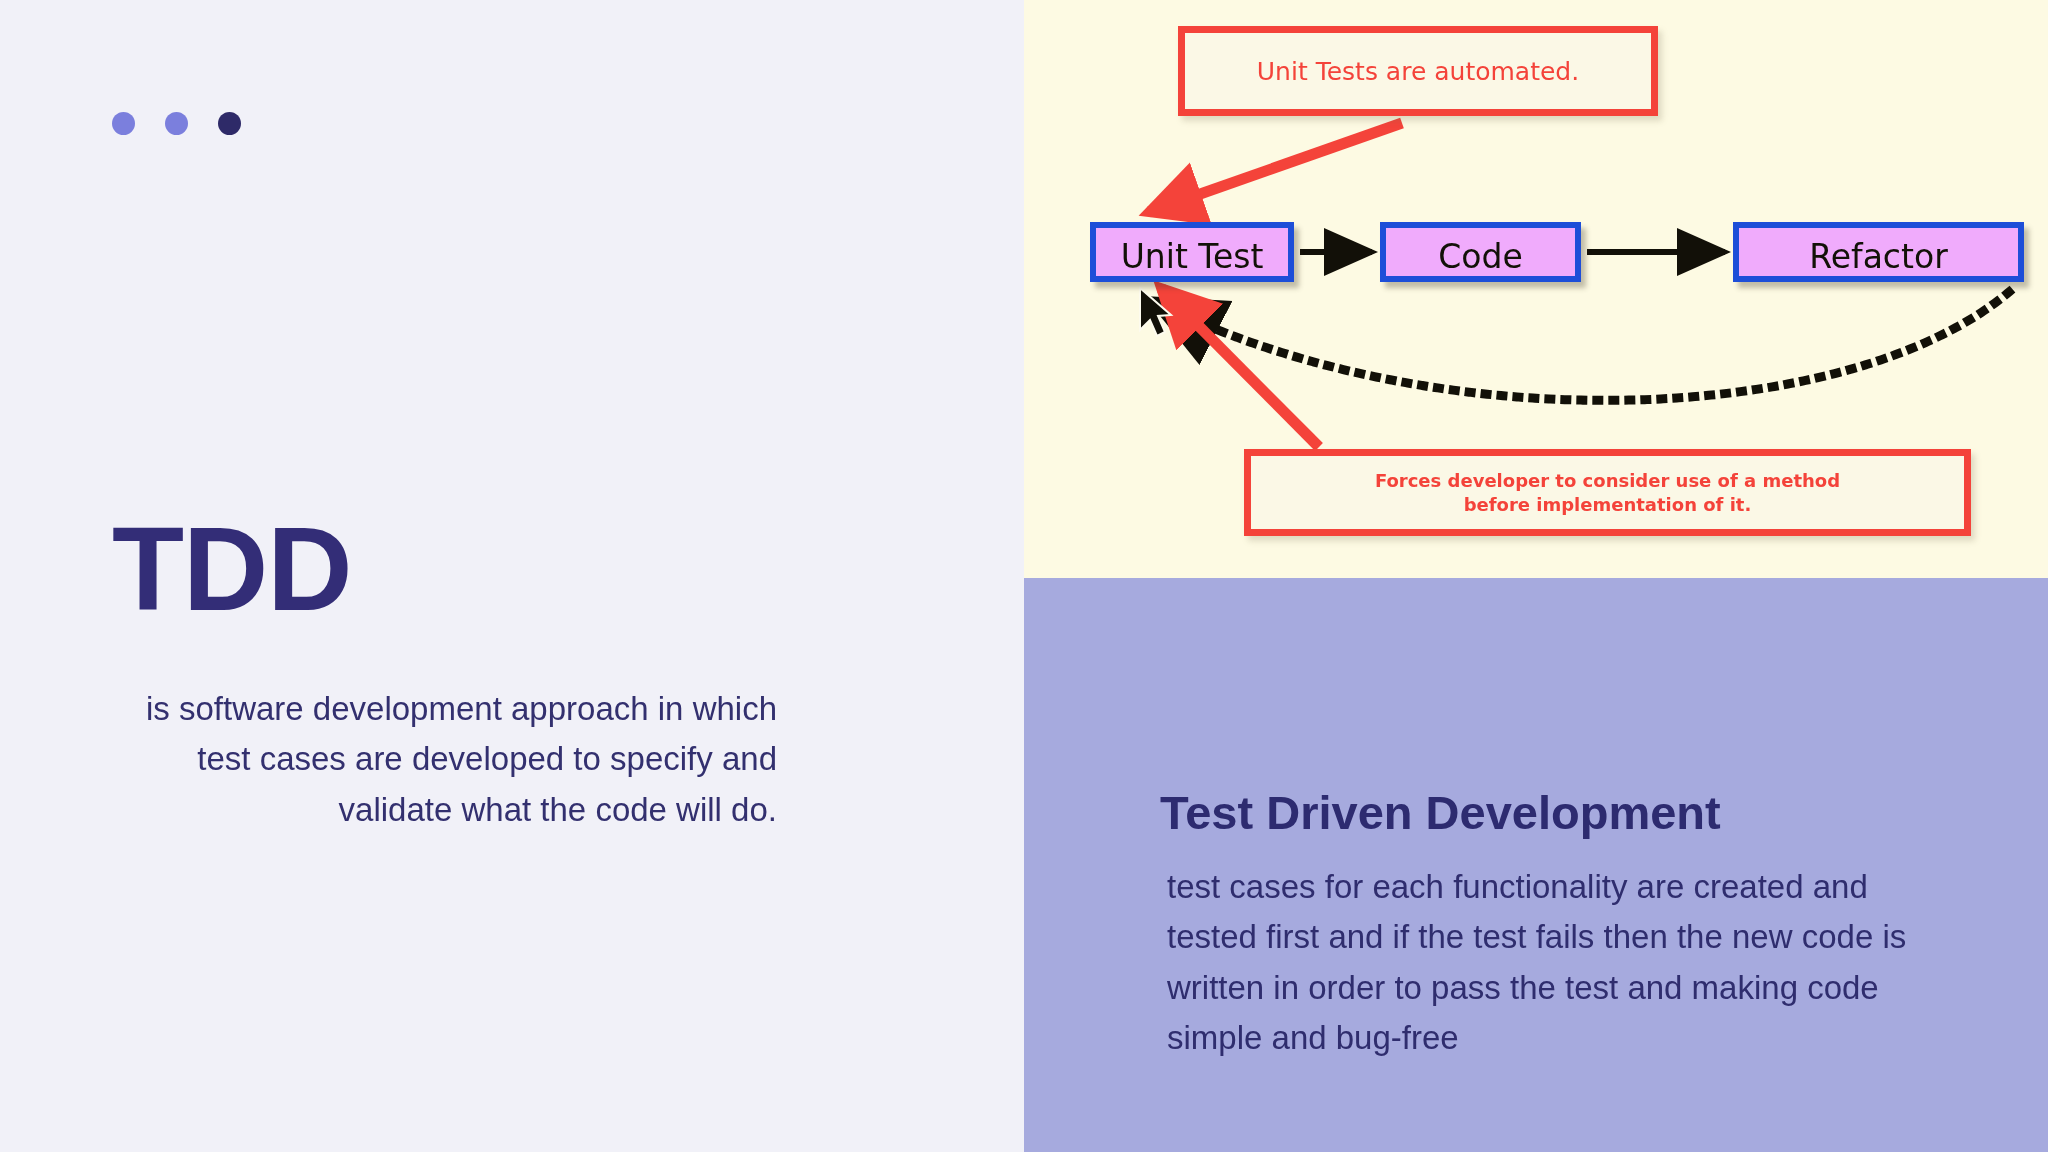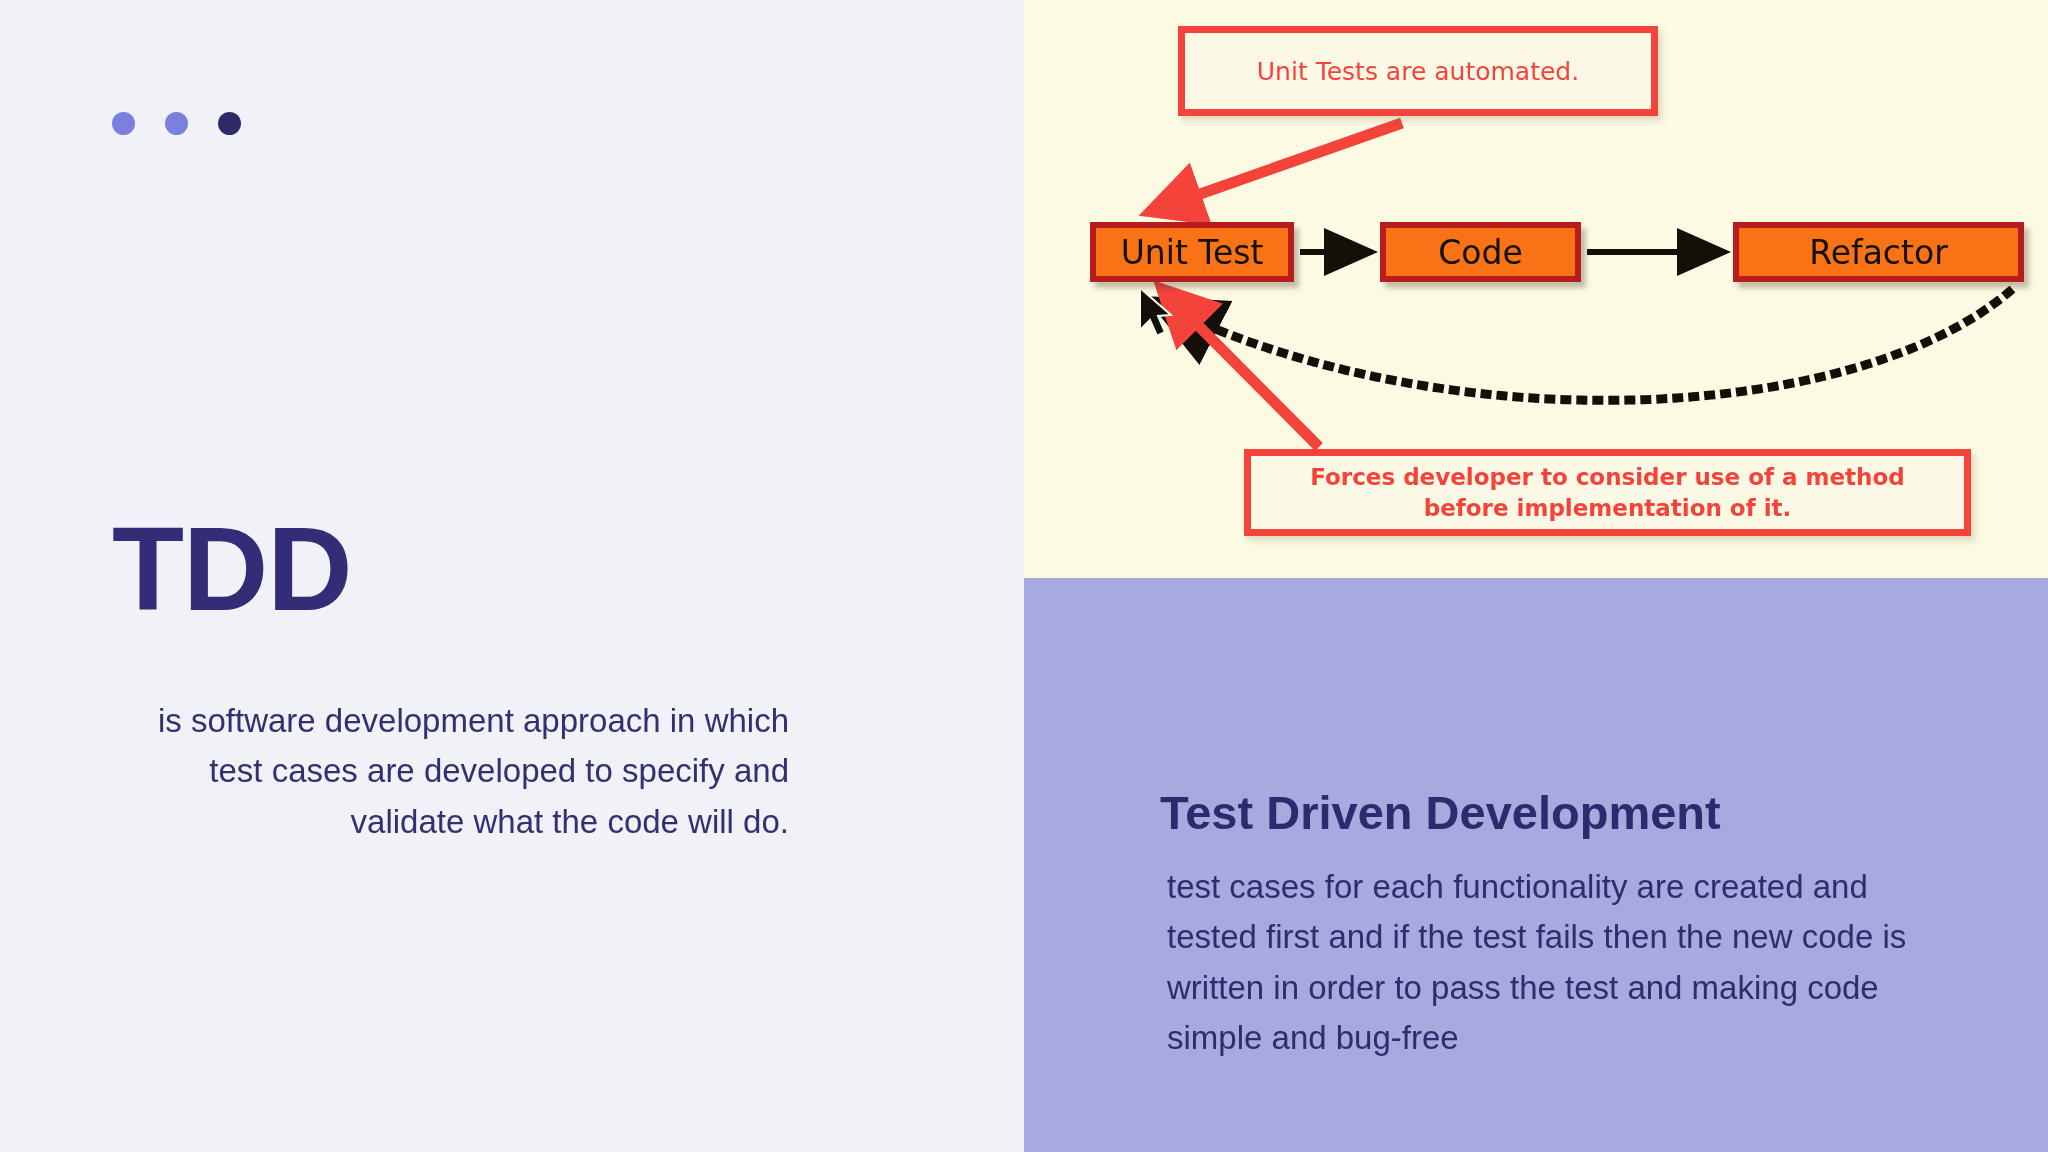--- a/index.html
+++ b/index.html
@@ -55,21 +55,21 @@
     font-weight: 700;
     letter-spacing: -1px;
     color: #332d77;
     font-family: "Liberation Sans", sans-serif;
   }
   .lead {
     position: absolute;
     left: 113px;
     top: 680px;
     width: 660px;
-    margin: 16px;
+    margin: 4px;
     font-size: 33px;
     line-height: 1.53;
     color: #33306f;
     font-weight: 400;
   }
 
   
   .diagram-panel {
     position: absolute;
     left: 1024px;
@@ -106,34 +106,34 @@
     top: 26px;
     width: 480px;
     height: 90px;
     font-size: 25px;
   }
   .note-bottom {
     left: 207px;
     top: 449px;
     width: 727px;
     height: 87px;
-    font-size: 23px;
+    font-size: 18px;
     line-height: 1.32;
     flex-direction: column;
     font-weight: 600;
     text-align: right;
   }
   .flow-box {
     position: absolute;
     box-sizing: border-box;
-    border: 6px solid #b91c1c;
-    background: #f97316;
+    border: 6px solid #1d4ed8;
+    background: #f0abfc;
     color: #131108;
     display: flex;
-    align-items: center;
+    align-items: flex-end;
     justify-content: center;
     font-family: "DejaVu Sans", sans-serif;
     font-size: 33px;
     box-shadow: 5px 6px 5px rgba(60,50,30,0.30);
   }
   .box-unit-test { left: 66px;  top: 222px; width: 204px; height: 60px; }
   .box-code      { left: 356px; top: 222px; width: 201px; height: 60px; }
   .box-refactor  { left: 709px; top: 222px; width: 291px; height: 60px; }
 
   

